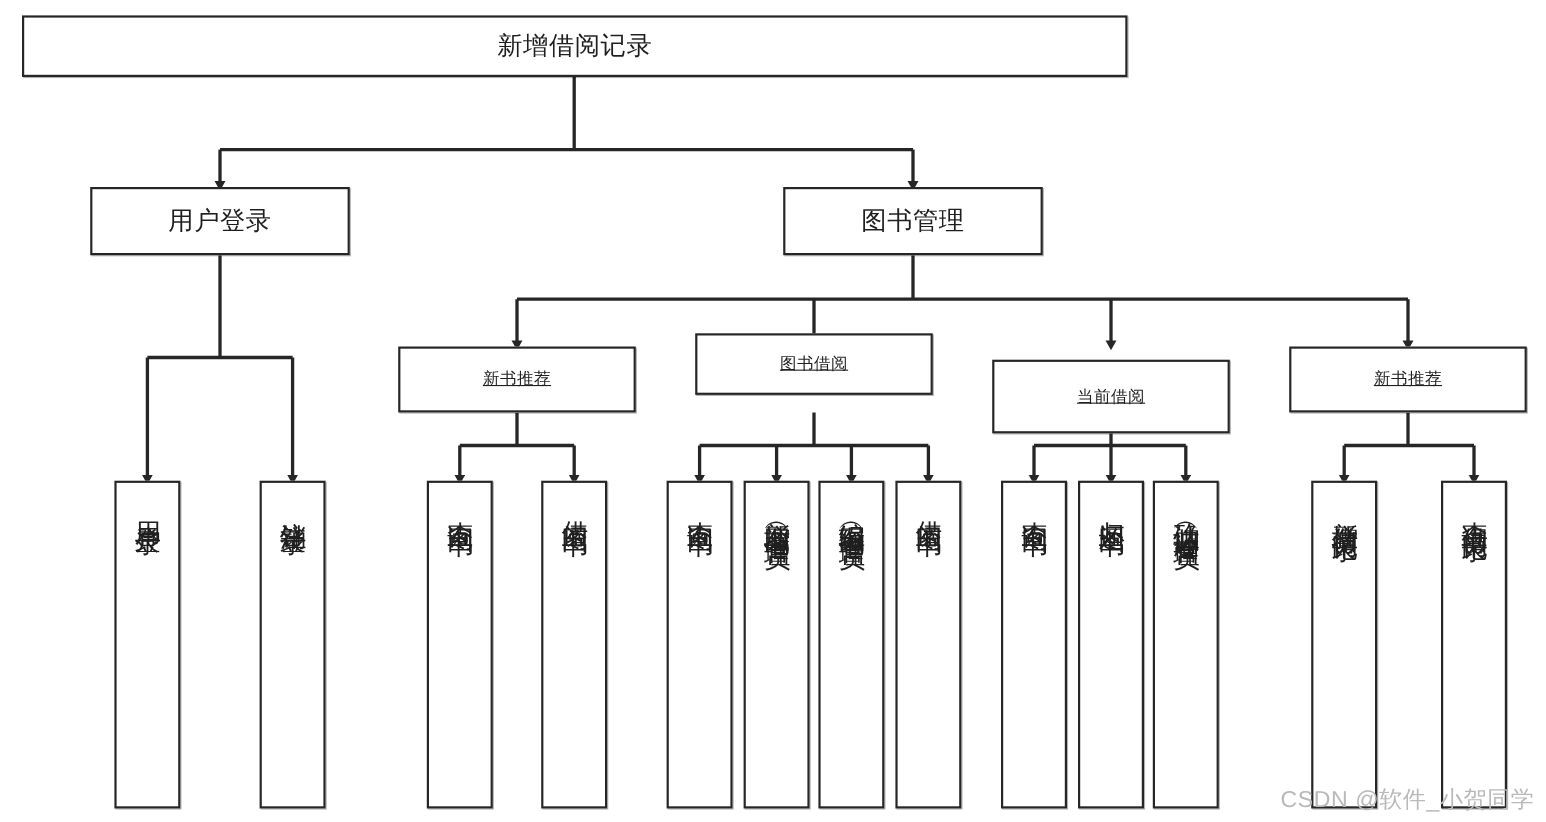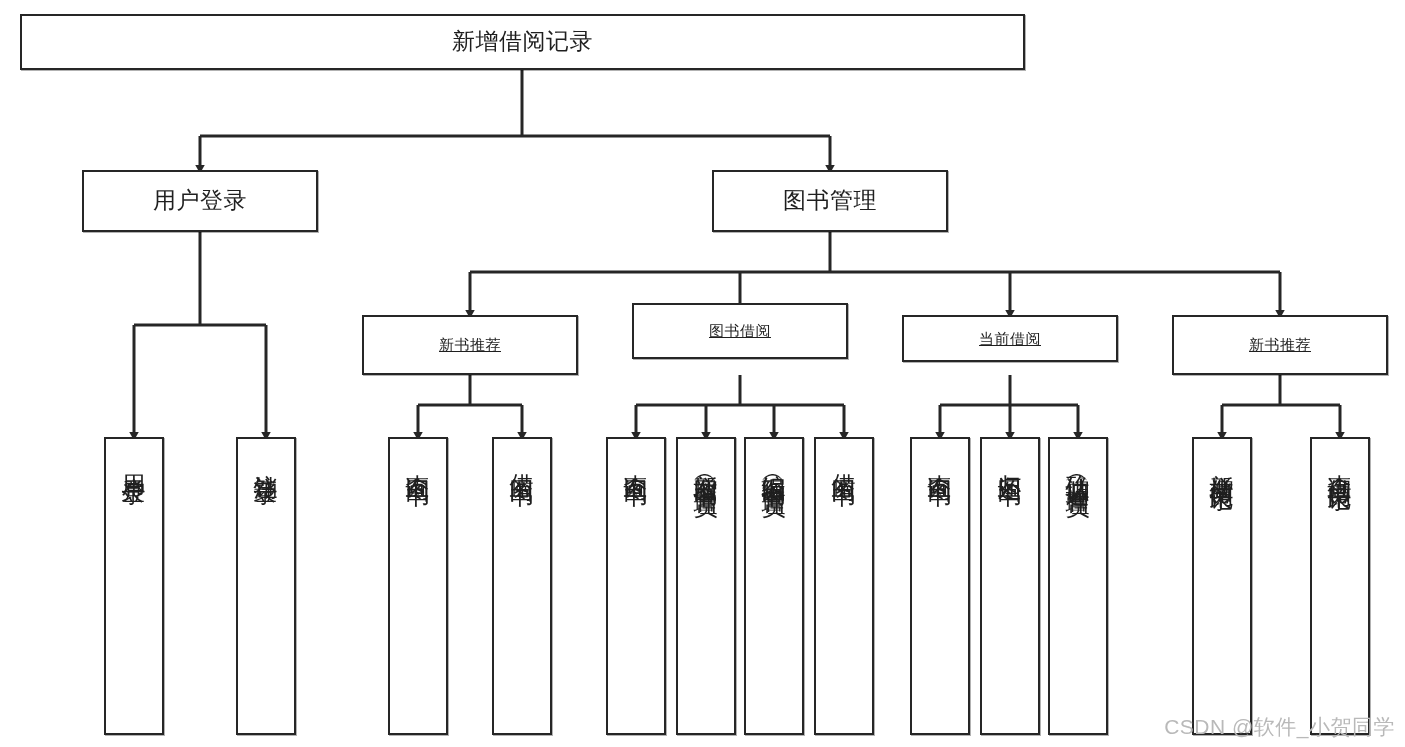--- a/index.html
+++ b/index.html
@@ -147,21 +147,21 @@
   </div>
 
   <div class="node level3" style="left:362px; top:315px; width:216px; height:60px;">
     <span class="label">新书推荐</span>
   </div>
 
   <div class="node level3" style="left:632px; top:303px; width:216px; height:56px;">
     <span class="label">图书借阅</span>
   </div>
 
-  <div class="node level3" style="left:902px; top:315px; width:216px; height:47px;">
+  <div class="node level3" style="left:902px; top:327px; width:216px; height:67px;">
     <span class="label">当前借阅</span>
   </div>
 
   <div class="node level3" style="left:1172px; top:315px; width:216px; height:60px;">
     <span class="label">新书推荐</span>
   </div>
 
   <div class="node vertical" style="left:104px; top:437px; width:60px; height:298px;">
     <span class="label">用户登录</span>
   </div>

